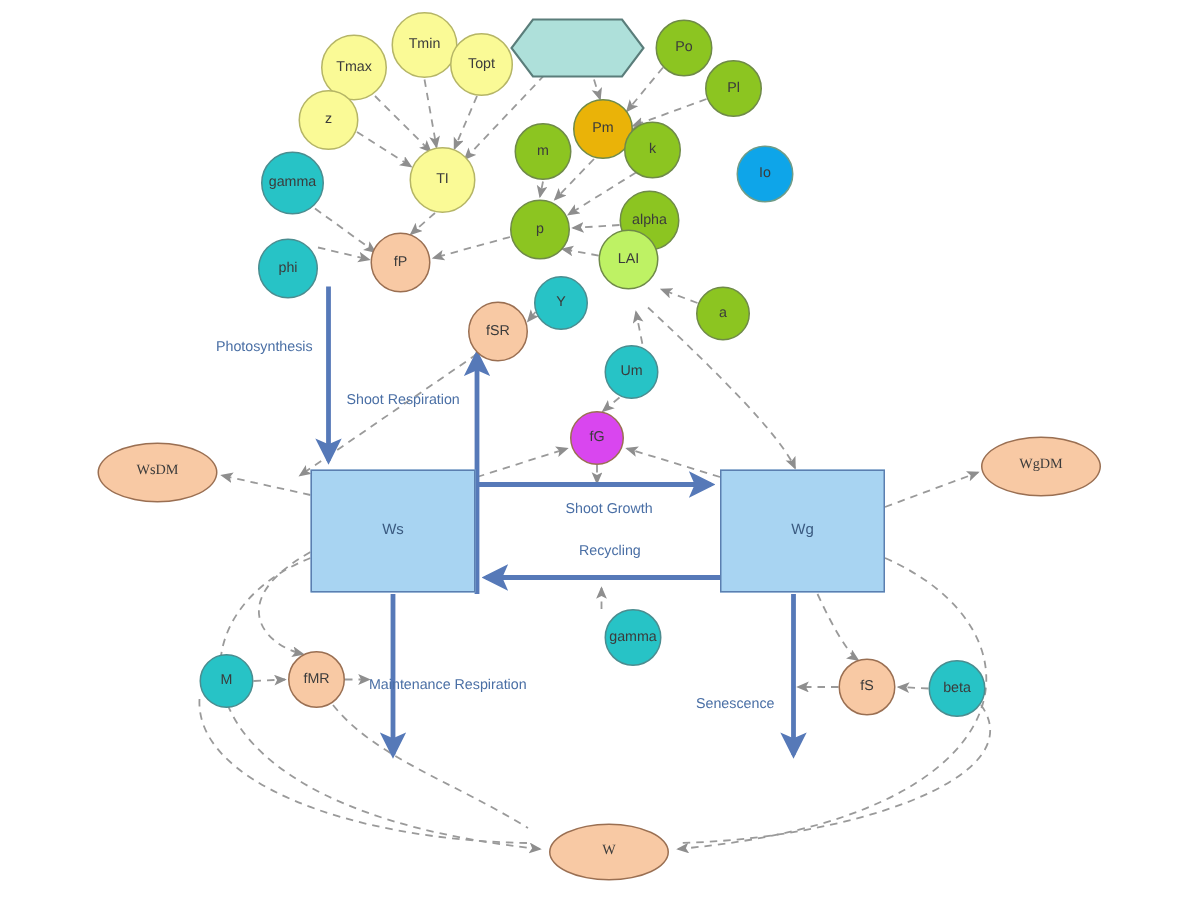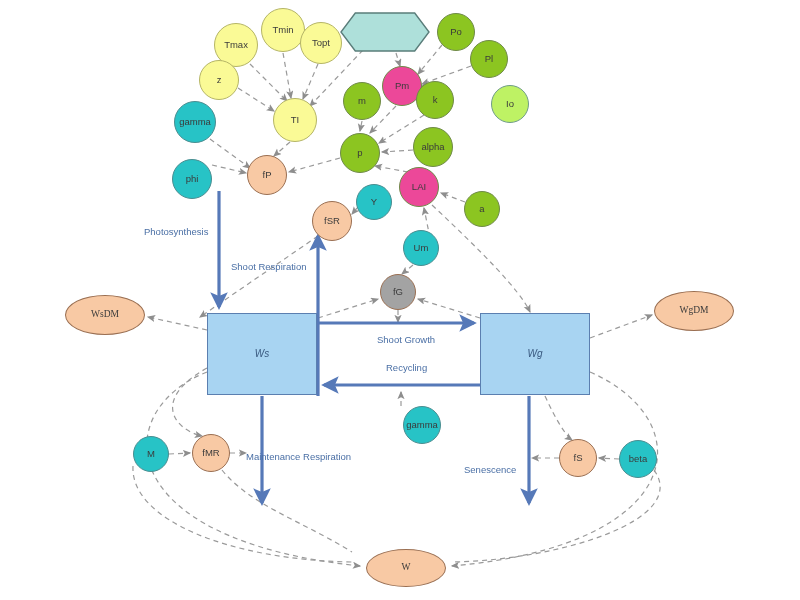--- a/index.html
+++ b/index.html
@@ -7,21 +7,21 @@
   #stage{position:relative;width:800px;height:600px;background:#fff;}
   #wires{position:absolute;left:0;top:0;width:800px;height:600px;}
   .node{position:absolute;display:flex;align-items:center;justify-content:center;
         box-sizing:border-box;text-align:right;}
   .circle{border-radius:50%;border:1.3px solid #7a7060;}
   .ellipse{border-radius:50%;border:1.3px solid #8a6b55;font-family:Liberation Serif, serif;}
   .boxnode{border:1.6px solid #5b7fb0;background:#a8d4f2;}
   .lbl{position:absolute;color:#4a6fa5;font-size:9.5px;white-space:nowrap;
        font-family:"Liberation Sans",sans-serif;}
   .ntext{font-size:9.5px;color:#3b3b3b;pointer-events:none;line-height:1;}
-  .btext{font-size:10px;color:#3a5a80;font-style:italic;}
+  .btext{font-size:10px;color:#3a5a80;}
   .hexwrap{position:absolute;}
 </style>
 </head>
 <body>
 
 <div id="stage">
 
   <svg id="wires" viewBox="0 0 800 600" xmlns="http://www.w3.org/2000/svg">
     <defs>
       <marker id="ah-d" markerWidth="7" markerHeight="7" refX="6" refY="3" orient="auto" markerUnits="strokeWidth">
@@ -143,54 +143,54 @@
           <polygon points="15.3,1 74.7,1 89,20 74.7,39 15.3,39 1,20" fill="#AEE0DA" stroke="#5a7d7a" stroke-width="1.4"></polygon>
         </svg>
         <span class="ntext" style="position:absolute;left:0;top:0;width:90px;height:40px;display:flex;align-items:center;justify-content:center"></span>
       </div>
       <div class="node circle" style="left: 437px; top: 13px; width: 38px; height: 38px; background: rgb(140, 197, 33); border-color: rgb(111, 138, 72);">
         <span class="ntext">Po</span>
       </div>
       <div class="node circle" style="left: 470px; top: 40px; width: 38px; height: 38px; background: rgb(140, 197, 33); border-color: rgb(111, 138, 72);">
         <span class="ntext">Pl</span>
       </div>
-      <div class="node circle" style="left: 382px; top: 66px; width: 40px; height: 40px; background: #ec4899; border-color: rgb(111, 138, 72);">
+      <div class="node circle" style="left: 382px; top: 66px; width: 40px; height: 40px; background: #eab308; border-color: rgb(111, 138, 72);">
         <span class="ntext">Pm</span>
       </div>
       <div class="node circle" style="left: 343px; top: 82px; width: 38px; height: 38px; background: rgb(140, 197, 33); border-color: rgb(111, 138, 72);">
         <span class="ntext">m</span>
       </div>
       <div class="node circle" style="left: 416px; top: 81px; width: 38px; height: 38px; background: rgb(140, 197, 33); border-color: rgb(111, 138, 72);">
         <span class="ntext">k</span>
       </div>
-      <div class="node circle" style="left: 491px; top: 85px; width: 38px; height: 38px; background: #bef264; border-color: rgb(111, 156, 136);">
+      <div class="node circle" style="left: 491px; top: 97px; width: 38px; height: 38px; background: #0ea5e9; border-color: rgb(111, 156, 136);">
         <span class="ntext">Io</span>
       </div>
       <div class="node circle" style="left: 340px; top: 133px; width: 40px; height: 40px; background: rgb(140, 197, 33); border-color: rgb(111, 138, 72);">
         <span class="ntext">p</span>
       </div>
       <div class="node circle" style="left: 413px; top: 127px; width: 40px; height: 40px; background: rgb(140, 197, 33); border-color: rgb(111, 138, 72);">
         <span class="ntext">alpha</span>
       </div>
-      <div class="node circle" style="left: 399px; top: 167px; width: 40px; height: 40px; background: #ec4899; border-color: rgb(111, 138, 72);">
+      <div class="node circle" style="left: 399px; top: 153px; width: 40px; height: 40px; background: #bef264; border-color: rgb(111, 138, 72);">
         <span class="ntext">LAI</span>
       </div>
       <div class="node circle" style="left: 464px; top: 191px; width: 36px; height: 36px; background: rgb(140, 197, 33); border-color: rgb(111, 138, 72);">
         <span class="ntext">a</span>
       </div>
       <div class="node circle" style="left: 356px; top: 184px; width: 36px; height: 36px; background: rgb(39, 195, 198); border-color: rgb(74, 141, 144);">
         <span class="ntext">Y</span>
       </div>
       <div class="node circle" style="left: 312px; top: 201px; width: 40px; height: 40px; background: rgb(248, 201, 164); border-color: rgb(154, 111, 82);">
         <span class="ntext">fSR</span>
       </div>
       <div class="node circle" style="left: 403px; top: 230px; width: 36px; height: 36px; background: rgb(39, 195, 198); border-color: rgb(74, 141, 144);">
         <span class="ntext">Um</span>
       </div>
-      <div class="node circle" style="left: 380px; top: 274px; width: 36px; height: 36px; background: #a3a3a3; border-color: rgb(154, 111, 82);">
+      <div class="node circle" style="left: 380px; top: 274px; width: 36px; height: 36px; background: #d946ef; border-color: rgb(154, 111, 82);">
         <span class="ntext">fG</span>
       </div>
       <div class="node ellipse" style="left: 65px; top: 295px; width: 80px; height: 40px; background: rgb(248, 201, 164); border-color: rgb(154, 111, 82);">
         <span class="ntext">WsDM</span>
       </div>
       <div class="node ellipse" style="left: 654px; top: 291px; width: 80px; height: 40px; background: rgb(248, 201, 164); border-color: rgb(154, 111, 82);">
         <span class="ntext">WgDM</span>
       </div>
       <div class="node boxnode" style="left: 207px; top: 313px; width: 110px; height: 82px; background: rgb(168, 212, 242);">
         <span class="ntext btext">Ws</span>

